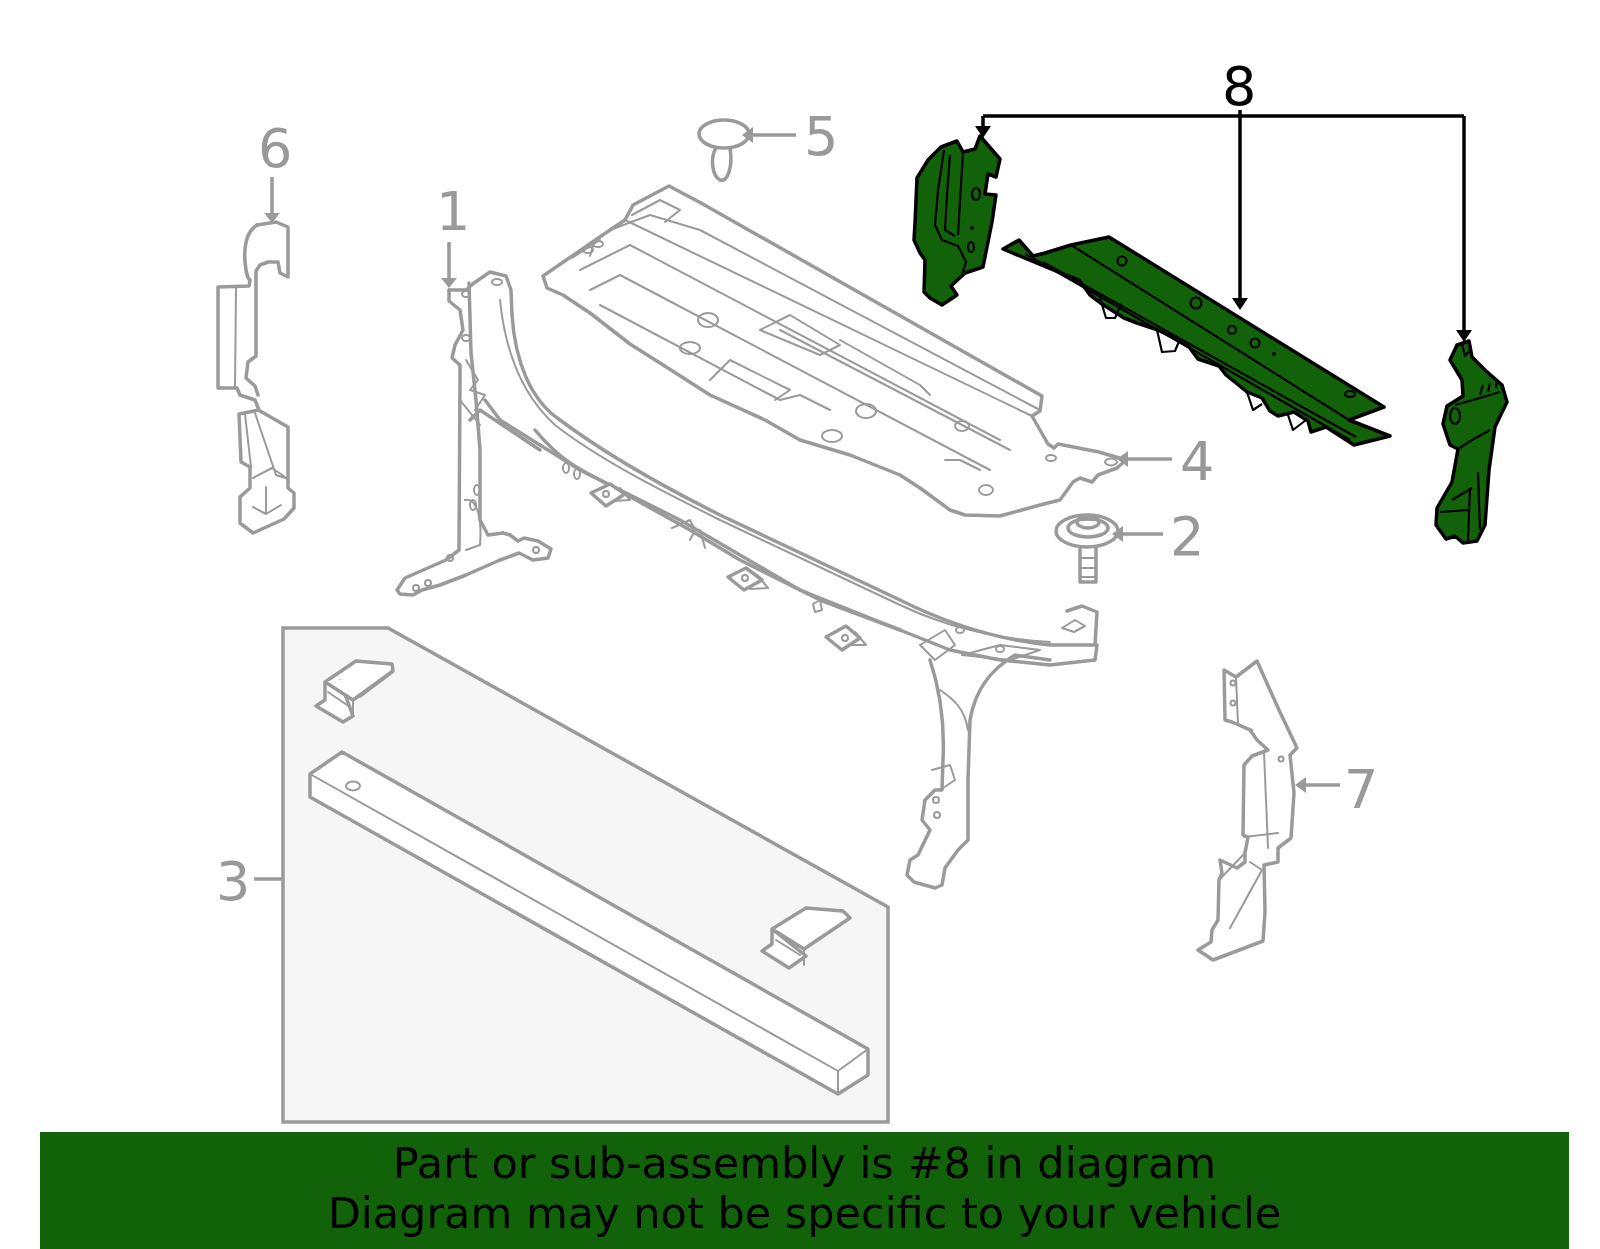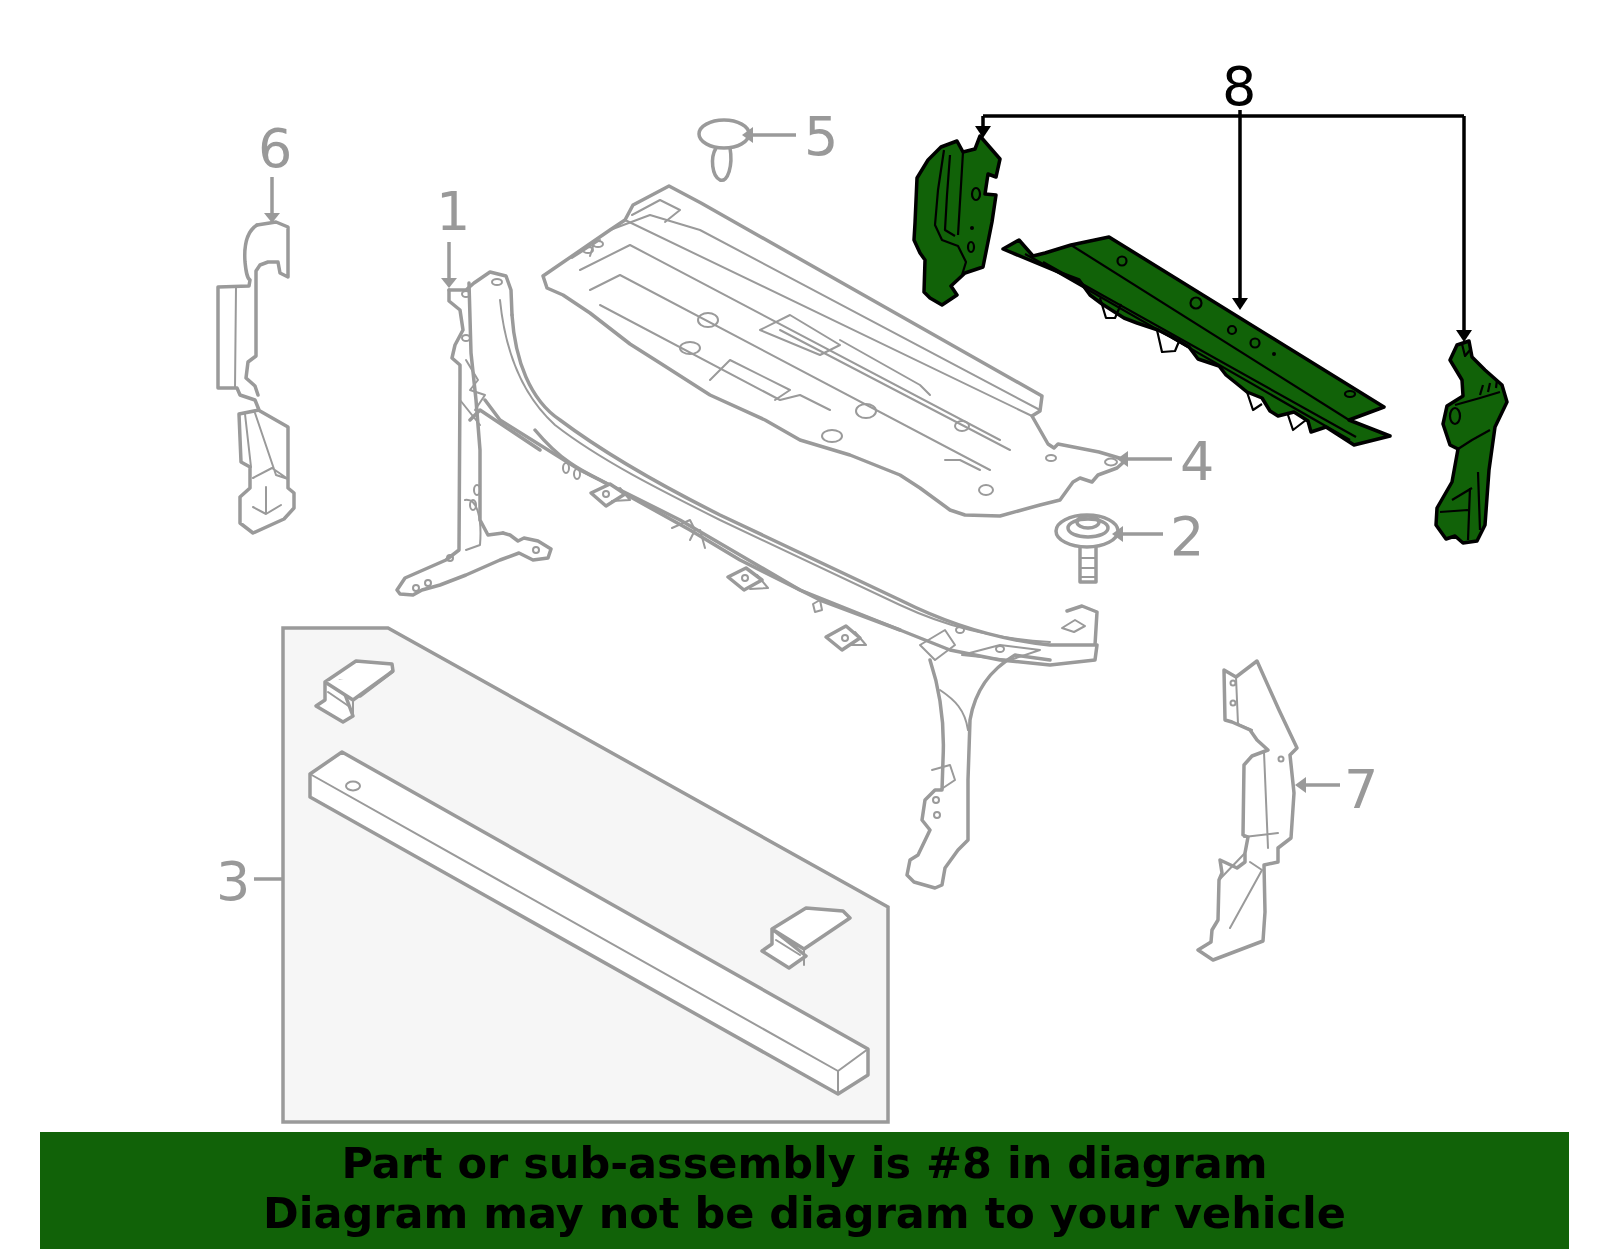--- a/index.html
+++ b/index.html
@@ -12,21 +12,21 @@
   .gw { fill: #ffffff; stroke: #9a9a9a; stroke-width: 3.5; stroke-linejoin: round; }
   .green { fill: #116208; stroke: #000; stroke-width: 3.5; stroke-linejoin: round; }
   .gline { fill: none; stroke: #000; stroke-width: 2.2; stroke-linejoin: round; }
   .blk { fill: none; stroke: #000; stroke-width: 3.5; }
   .banner {
     position: absolute; left: 40px; top: 1132px; width: 1529px; height: 117px;
     background: #116208; color: #000; text-align: center;
     font-family: "DejaVu Sans", sans-serif; font-size: 43px; line-height: 50px;
     padding-top: 6px; box-sizing: border-box;
   }
-  .banner div { white-space: nowrap; font-weight: bold; }
+  .banner div { white-space: nowrap; }
 </style>
 </head>
 <body>
 
 <svg id="diagram" viewBox="0 0 1600 1249" xmlns="http://www.w3.org/2000/svg">
   <defs>
     <marker id="arrG" markerWidth="10" markerHeight="10" refX="9" refY="5" orient="auto" markerUnits="userSpaceOnUse">
       <path d="M0,0 L10,5 L0,10 z" fill="#9a9a9a"></path>
     </marker>
   </defs>
@@ -207,14 +207,14 @@
   <g>
     <path class="green" d="M1457,345 L1469,341 L1472,357 L1485,370 L1502,385 L1507,402 L1495,427 L1489,470 L1485,525 L1477,541 L1463,543 L1455,536 L1446,539 L1436,525 L1437,508 L1452,482 L1458,449 L1450,445 L1443,424 L1447,406 L1463,396 L1462,380 L1450,360 Z"></path>
     <path class="gline" d="M1462,344 L1465,356 L1470,350 M1455,405 L1480,398 L1500,392 M1458,449 L1472,440 L1490,430 M1452,500 L1472,488 M1470,488 L1468,540 M1478,472 L1480,530 M1440,512 L1468,510"></path>
     <ellipse class="gline" cx="1455" cy="416" rx="5" ry="8"></ellipse>
     <path class="gline" d="M1480,395 L1483,385 M1488,392 L1490,383 M1496,388 L1497,380"></path>
   </g>
 </svg>
 
 <div class="banner">
   <div>Part or sub-assembly is #8 in diagram</div>
-  <div>Diagram may not be diagram to your vehicle</div>
+  <div>Diagram may not be specific to your vehicle</div>
 </div>
 
 </body></html>

